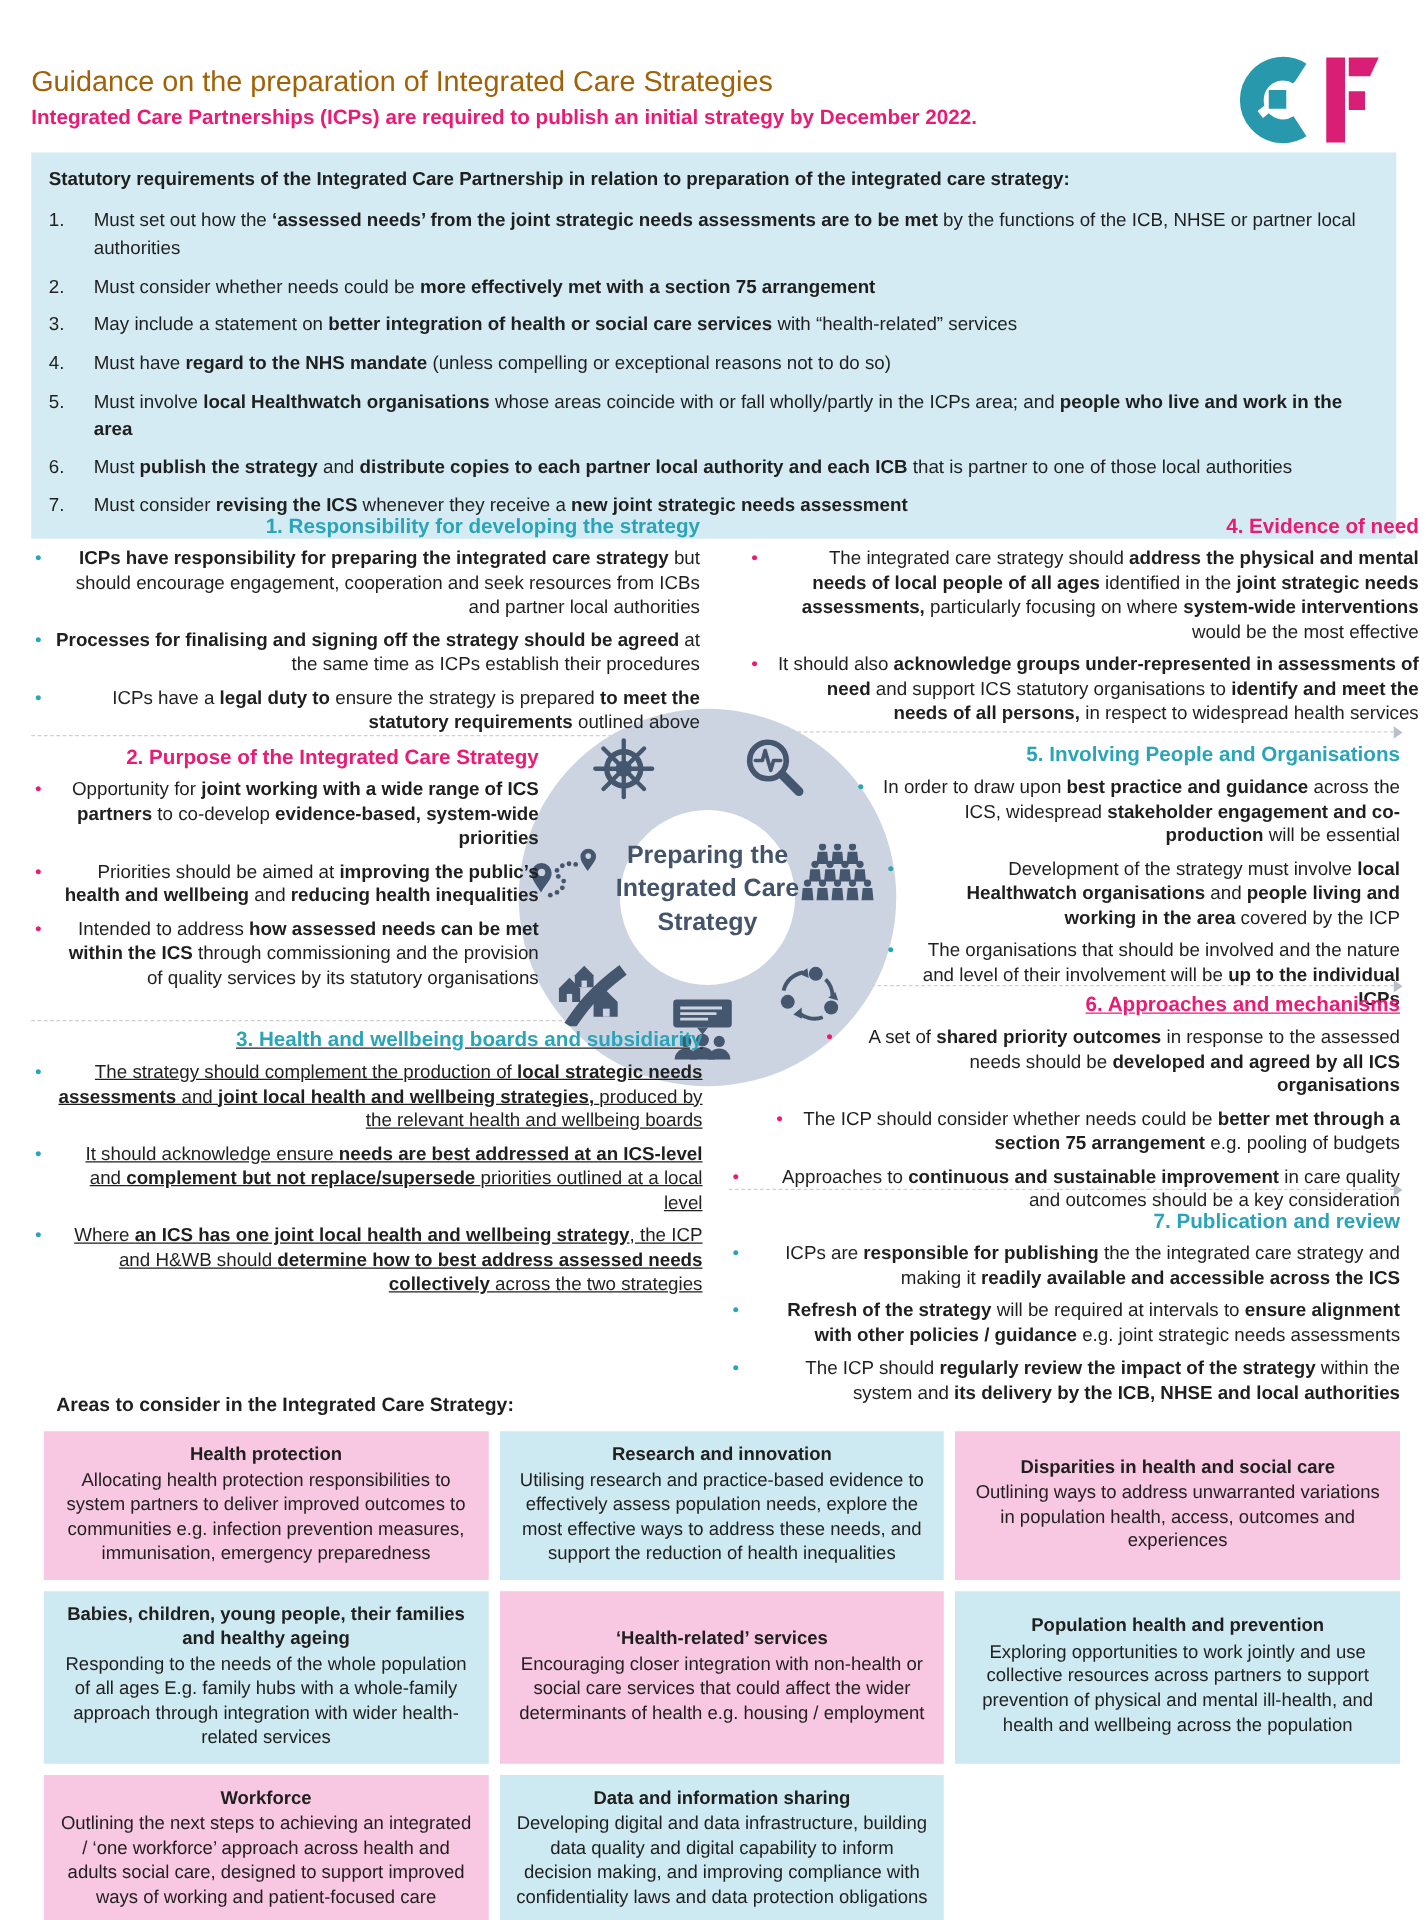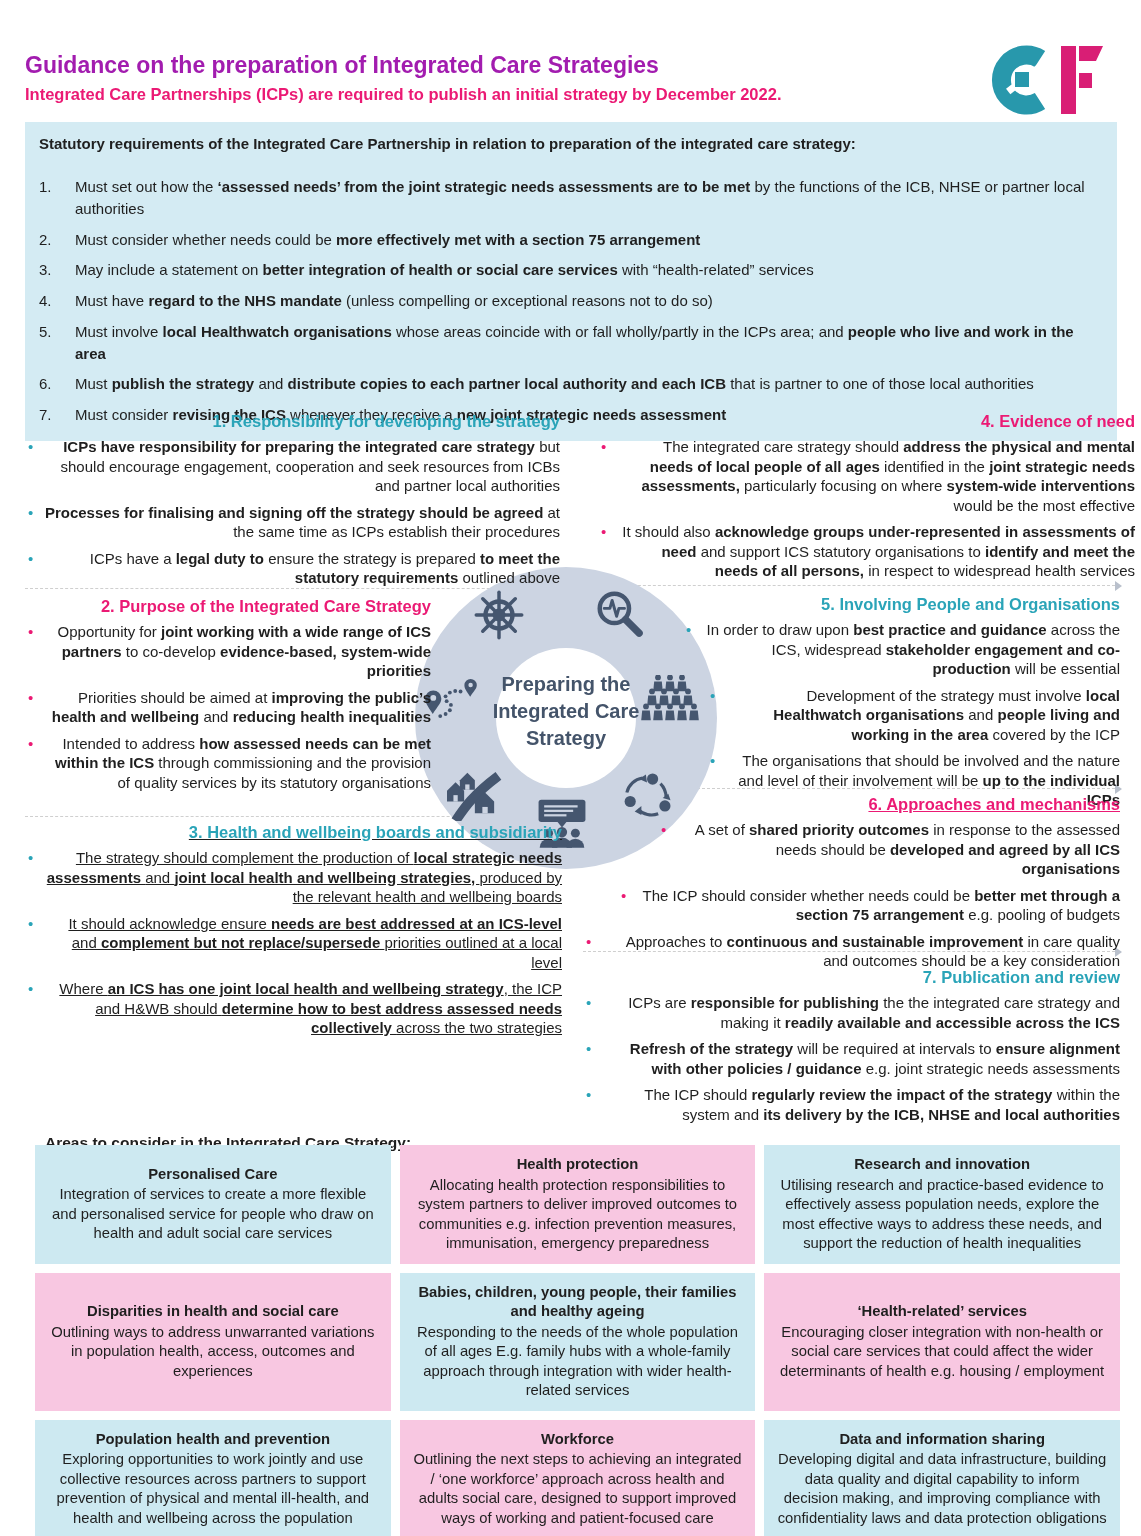--- a/index.html
+++ b/index.html
@@ -10,27 +10,27 @@
     --icon:#45566F;
     --boxblue:#cde9f1;
     --boxpink:#f8c7e1;
     --statbg:#d4ebf3;
   }
   *{box-sizing:border-box;margin:0;padding:0;}
   body{width:1141px;height:1536px;background:#fff;font-family:"Liberation Sans",sans-serif;color:var(--ink);}
   #page{position:relative;width:1141px;height:1536px;overflow:hidden;background:#fff;}
 
   
-  .hdr-title{position:absolute;left:25px;top:52px;font-size:23px;font-weight:700;color:#a21caf;}
+  .hdr-title{position:absolute;left:25px;top:52px;font-size:23px;font-weight:400;color:#a16207;}
   .hdr-sub{position:absolute;left:25px;top:85px;font-size:16.5px;font-weight:700;color:var(--pink);}
   .logo{position:absolute;left:985px;top:42px;}
 
   
   .statutory{position:absolute;left:25px;top:122px;width:1092px;background:var(--statbg);padding:13px 16px 6px 14px;}
-  .statutory .st-title{font-weight:700;font-size:15px;margin-bottom:24px;}
+  .statutory .st-title{font-weight:700;font-size:15px;margin-bottom:14px;}
   .st-item{display:flex;margin-bottom:9px;font-size:15px;line-height:1.45;}
   .st-num{width:36px;flex:none;}
   .st-text{flex:1;}
 
   
   .sec{position:absolute;z-index:2;text-align:right;}
   .sec .sec-title{font-size:16.5px;font-weight:700;margin-bottom:6px;}
   .sec.teal .sec-title{color:var(--teal);}
   .sec.pink .sec-title{color:var(--pink);}
   .sec ul{list-style:none;}
@@ -69,21 +69,21 @@
   .donut-icon{position:absolute;}
   #icon-helm{left:58px;top:22px;}
   #icon-magnifier{left:178px;top:20px;}
   #icon-people{left:224px;top:108px;}
   #icon-cycle{left:204px;top:204px;}
   #icon-meeting{left:118px;top:228px;}
   #icon-houses{left:32px;top:198px;}
   #icon-route{left:6px;top:104px;}
 
   
-  .areas-title{position:absolute;left:45px;top:1116px;font-size:15.5px;font-weight:700;margin-top:18px;}
+  .areas-title{position:absolute;left:45px;top:1116px;font-size:15.5px;font-weight:700;}
   .areas-grid{position:absolute;left:35px;top:1145px;width:1085px;display:grid;
     grid-template-columns:1fr 1fr 1fr;gap:9px;}
   .area-box{padding:10px 13px;text-align:center;font-size:14.8px;line-height:1.32;}
   .area-box.blue{background:var(--boxblue);}
   .area-box.pink{background:var(--boxpink);}
   .area-box .area-title{font-weight:700;margin-bottom:1px;}
   .area-box.vcenter{display:flex;flex-direction:column;justify-content:center;}
 </style>
 </head>
 <body>
@@ -306,24 +306,20 @@
           <circle cx="23" cy="23.5" r="1.8"></circle>
         <circle cx="27" cy="20" r="1.8"></circle>
           <circle cx="32" cy="18.5" r="1.8"></circle>
           <circle cx="37" cy="19" r="1.8"></circle>
       </g>
     </svg>
   </div>
 
   <div class="areas-title">Areas to consider in the Integrated Care Strategy:</div>
   <div class="areas-grid" id="areas-grid">
-      <div class="area-box vcenter blue">
-        <div class="area-title">Personalised Care</div>
-        <div class="area-body">Integration of services to create a more flexible and personalised service for people who draw on health and adult social care services</div>
-      </div>
       <div class="area-box vcenter pink">
         <div class="area-title">Health protection</div>
         <div class="area-body">Allocating health protection responsibilities to system partners to deliver improved outcomes to communities e.g. infection prevention measures, immunisation, emergency preparedness</div>
       </div>
       <div class="area-box vcenter blue">
         <div class="area-title">Research and innovation</div>
         <div class="area-body">Utilising research and practice-based evidence to effectively assess population needs, explore the most effective ways to address these needs, and support the reduction of health inequalities</div>
       </div>
       <div class="area-box vcenter pink">
         <div class="area-title">Disparities in health and social care</div>

